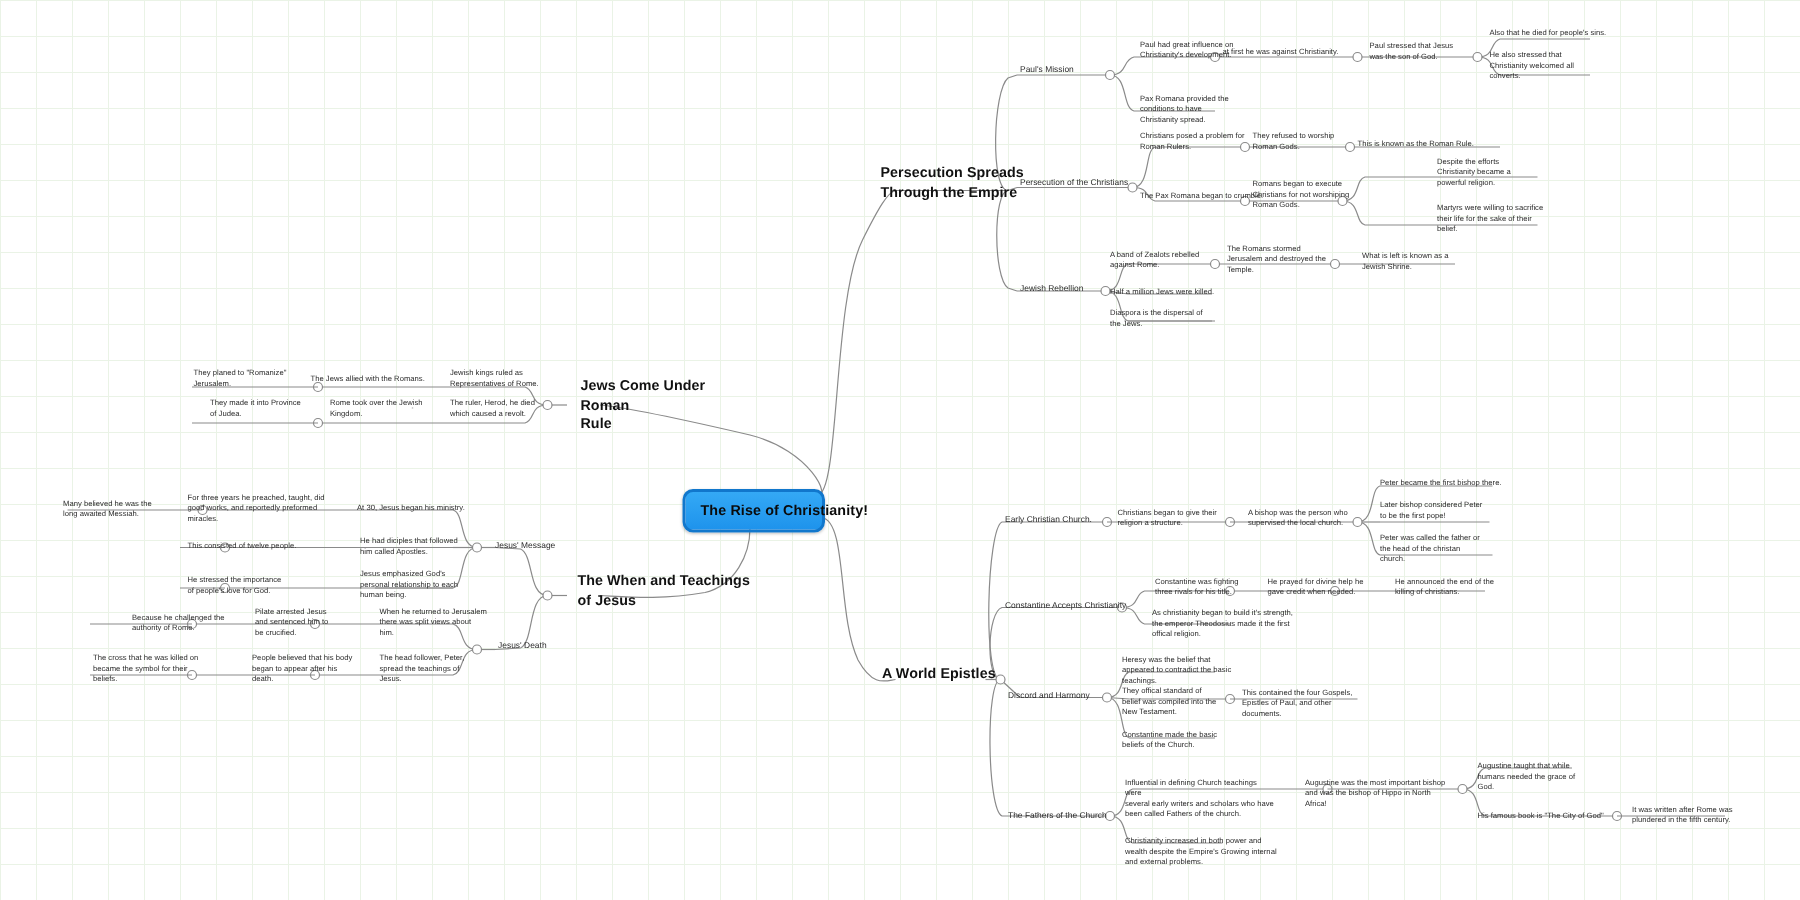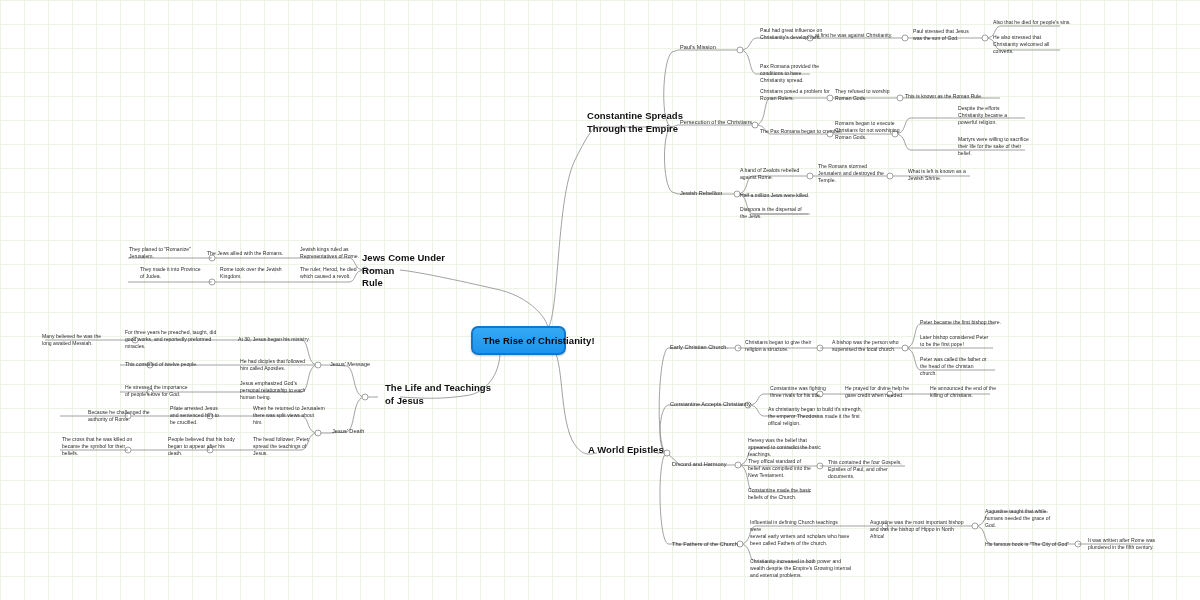--- a/index.html
+++ b/index.html
@@ -220,23 +220,23 @@
       <path d="M885,526 L975,526"></path>
       <path d="M975,526 C987,526 983,514 990,512 L1048,512"></path>
       <path d="M975,526 C987,526 983,542 990,544 L1048,544"></path>
       <circle cx="975" cy="526" r="3" fill="#ffffff"></circle>
       <path d="M1048,544 L1078,544"></path>
       <circle cx="1078" cy="544" r="3" fill="#ffffff"></circle>
       <path d="M1078,544 L1150,544"></path>
     </g>
   </svg>
 
-  <div class="node central" style="left:455px; top:326px; width:95px;margin-left:16px;">The Rise of Christianity!</div>
-
-  <div class="node main-label" style="left:587px; top:110px; width:110px;">Constantine Spreads
+  <div class="node central" style="left:455px; top:326px; width:95px;">The Rise of Christianity!</div>
+
+  <div class="node main-label" style="left:587px; top:110px; width:110px;">Persecution Spreads
 Through the Empire</div>
 
   <div class="node lvl2-label" style="left:680px; top:44px; width:70px;">Paul's Mission</div>
 
   <div class="node leaf-label" style="left:760px; top:27px; width:86px;">Paul had great influence on
 Christianity's development.</div>
 
   <div class="node leaf-label" style="left:815px; top:32px; width:100px;">at first he was against Christianity.</div>
 
   <div class="node leaf-label" style="left:913px; top:28px; width:80px;">Paul stressed that Jesus
@@ -286,41 +286,41 @@
 Temple.</div>
 
   <div class="node leaf-label" style="left:908px; top:168px; width:80px;">What is left is known as a
 Jewish Shrine.</div>
 
   <div class="node leaf-label" style="left:740px; top:192px; width:85px;">Half a million Jews were killed.</div>
 
   <div class="node leaf-label" style="left:740px; top:206px; width:80px;">Diaspora is the dispersal of
 the Jews.</div>
 
-  <div class="node main-label" style="left:362px; top:252px; width:115px;">Jews Come Under Roman
+  <div class="node main-label" style="left:387px; top:252px; width:115px;">Jews Come Under Roman
 Rule</div>
 
   <div class="node leaf-label ta-left" style="left:300px; top:246px; width:75px;">Jewish kings ruled as
 Representatives of Rome.</div>
 
   <div class="node leaf-label ta-left" style="left:207px; top:250px; width:90px;">The Jews allied with the Romans.</div>
 
   <div class="node leaf-label ta-left" style="left:129px; top:246px; width:80px;">They planed to "Romanize"
 Jerusalem.</div>
 
   <div class="node leaf-label ta-left" style="left:300px; top:266px; width:78px;">The ruler, Herod, he died
 which caused a revolt.</div>
 
   <div class="node leaf-label ta-left" style="left:220px; top:266px; width:78px;">Rome took over the Jewish
 Kingdom.</div>
 
   <div class="node leaf-label ta-left" style="left:140px; top:266px; width:70px;">They made it into Province
 of Judea.</div>
 
-  <div class="node main-label" style="left:385px; top:382px; width:115px;">The Life and Teachings
+  <div class="node main-label" style="left:385px; top:382px; width:115px;">The When and Teachings
 of Jesus</div>
 
   <div class="node lvl2-label ta-left" style="left:330px; top:361px; width:52px;">Jesus' Message</div>
 
   <div class="node leaf-label ta-left" style="left:238px; top:336px; width:95px;">At 30, Jesus began his ministry.</div>
 
   <div class="node leaf-label ta-left" style="left:125px; top:329px; width:98px;">For three years he preached, taught, did
 good works, and reportedly preformed
 miracles.</div>
 

